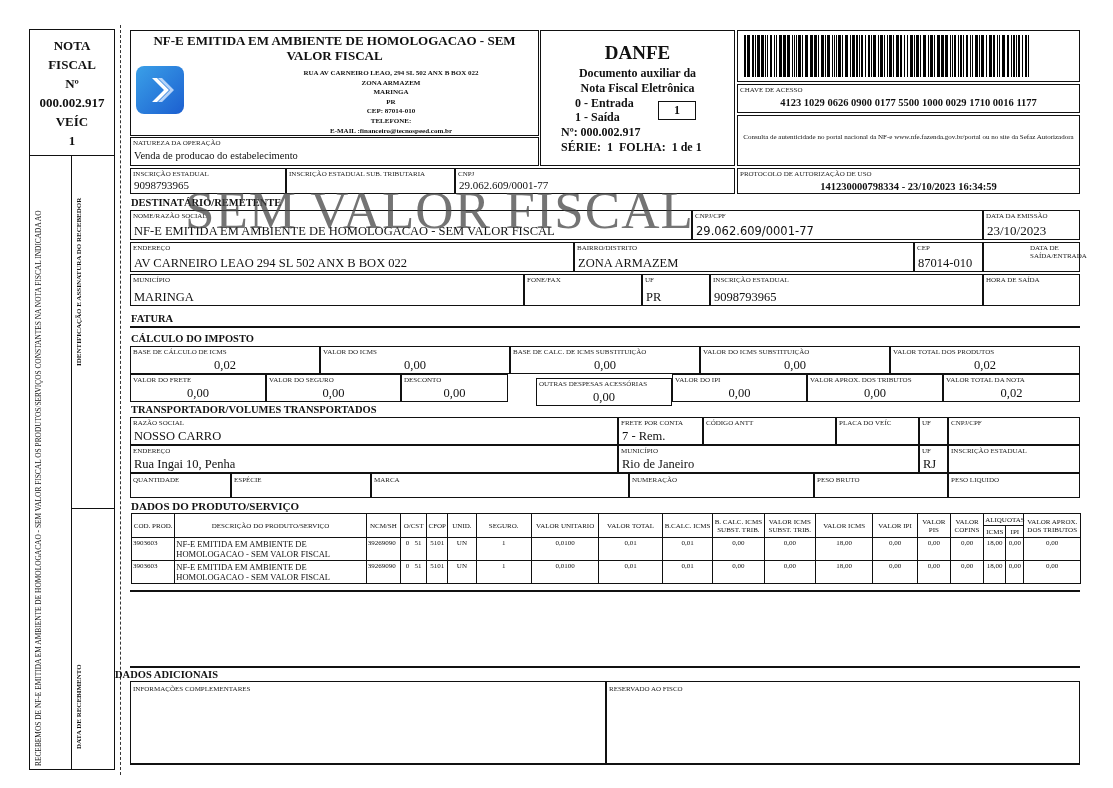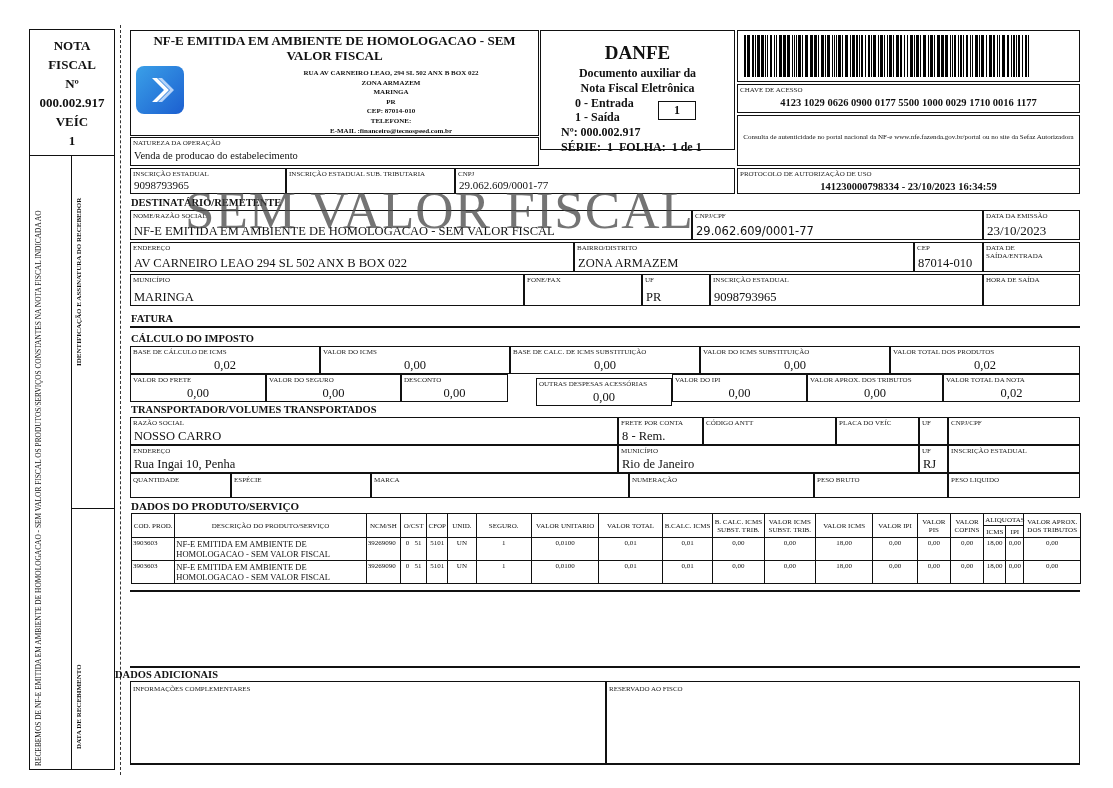--- a/index.html
+++ b/index.html
@@ -87,21 +87,21 @@
     <div>TELEFONE:</div>
     <div>E-MAIL :financeiro@tecnospeed.com.br</div>
   </div>
 </div>
 
 <div class="box" style="left:130px; top:137px; width:409px; height:29px;">
   <div class="lbl">NATUREZA DA OPERAÇÃO</div>
   <div class="val" style="font-size:10.5px; bottom:2px;">Venda de producao do estabelecimento</div>
 </div>
 
-<div class="box" style="left:540px; top:30px; width:195px; height:120px;text-decoration:underline;">
+<div class="box" style="left:540px; top:30px; width:195px; height:136px;text-decoration:underline;">
   <div class="danfe-title">DANFE</div>
   <div class="danfe-sub">
     <div>Documento auxiliar da</div>
     <div>Nota Fiscal Eletrônica</div>
   </div>
   <div class="danfe-line" style="left:34px; top:65px;">0 - Entrada</div>
   <div class="danfe-line" style="left:34px; top:79px;">1 - Saída</div>
   <div class="tipo-box">1</div>
   <div class="danfe-line" style="left:20px; top:94px;">Nº: 000.002.917</div>
   <div class="danfe-line" style="left:20px; top:109px; white-space:pre;">SÉRIE:  1  FOLHA:  1 de 1</div>
@@ -247,21 +247,21 @@
 </div>
 <div class="box" style="left:574px; top:242px; width:340px; height:30px;">
   <div class="lbl">BAIRRO/DISTRITO</div>
   <div class="val">ZONA ARMAZEM</div>
 </div>
 <div class="box" style="left:914px; top:242px; width:69px; height:30px;">
   <div class="lbl">CEP</div>
   <div class="val">87014-010</div>
 </div>
 <div class="box" style="left:983px; top:242px; width:97px; height:30px;">
-  <div class="lbl" style="white-space:normal; width:80px;">DATA DE SAÍDA/ENTRADA</div>
+  <div class="lbl" style="white-space:normal; width:80px;margin-left:44px;">DATA DE SAÍDA/ENTRADA</div>
   <div class="val"></div>
 </div>
 
 <div class="box" style="left:130px; top:274px; width:394px; height:32px;">
   <div class="lbl">MUNICÍPIO</div>
   <div class="val">MARINGA</div>
 </div>
 <div class="box" style="left:524px; top:274px; width:118px; height:32px;">
   <div class="lbl">FONE/FAX</div>
   <div class="val"></div>
@@ -338,21 +338,21 @@
 </div>
 
 <div class="sec" style="left:131px; top:404px;">TRANSPORTADOR/VOLUMES TRANSPORTADOS</div>
 
 <div class="box" style="left:130px; top:417px; width:488px; height:28px;">
   <div class="lbl">RAZÃO SOCIAL</div>
   <div class="val">NOSSO CARRO</div>
 </div>
 <div class="box" style="left:618px; top:417px; width:85px; height:28px;">
   <div class="lbl">FRETE POR CONTA</div>
-  <div class="val">8 - Rem.</div>
+  <div class="val">7 - Rem.</div>
 </div>
 <div class="box" style="left:703px; top:417px; width:133px; height:28px;">
   <div class="lbl">CÓDIGO ANTT</div>
   <div class="val"></div>
 </div>
 <div class="box" style="left:836px; top:417px; width:83px; height:28px;">
   <div class="lbl">PLACA DO VEÍC</div>
   <div class="val"></div>
 </div>
 <div class="box" style="left:919px; top:417px; width:29px; height:28px;">

